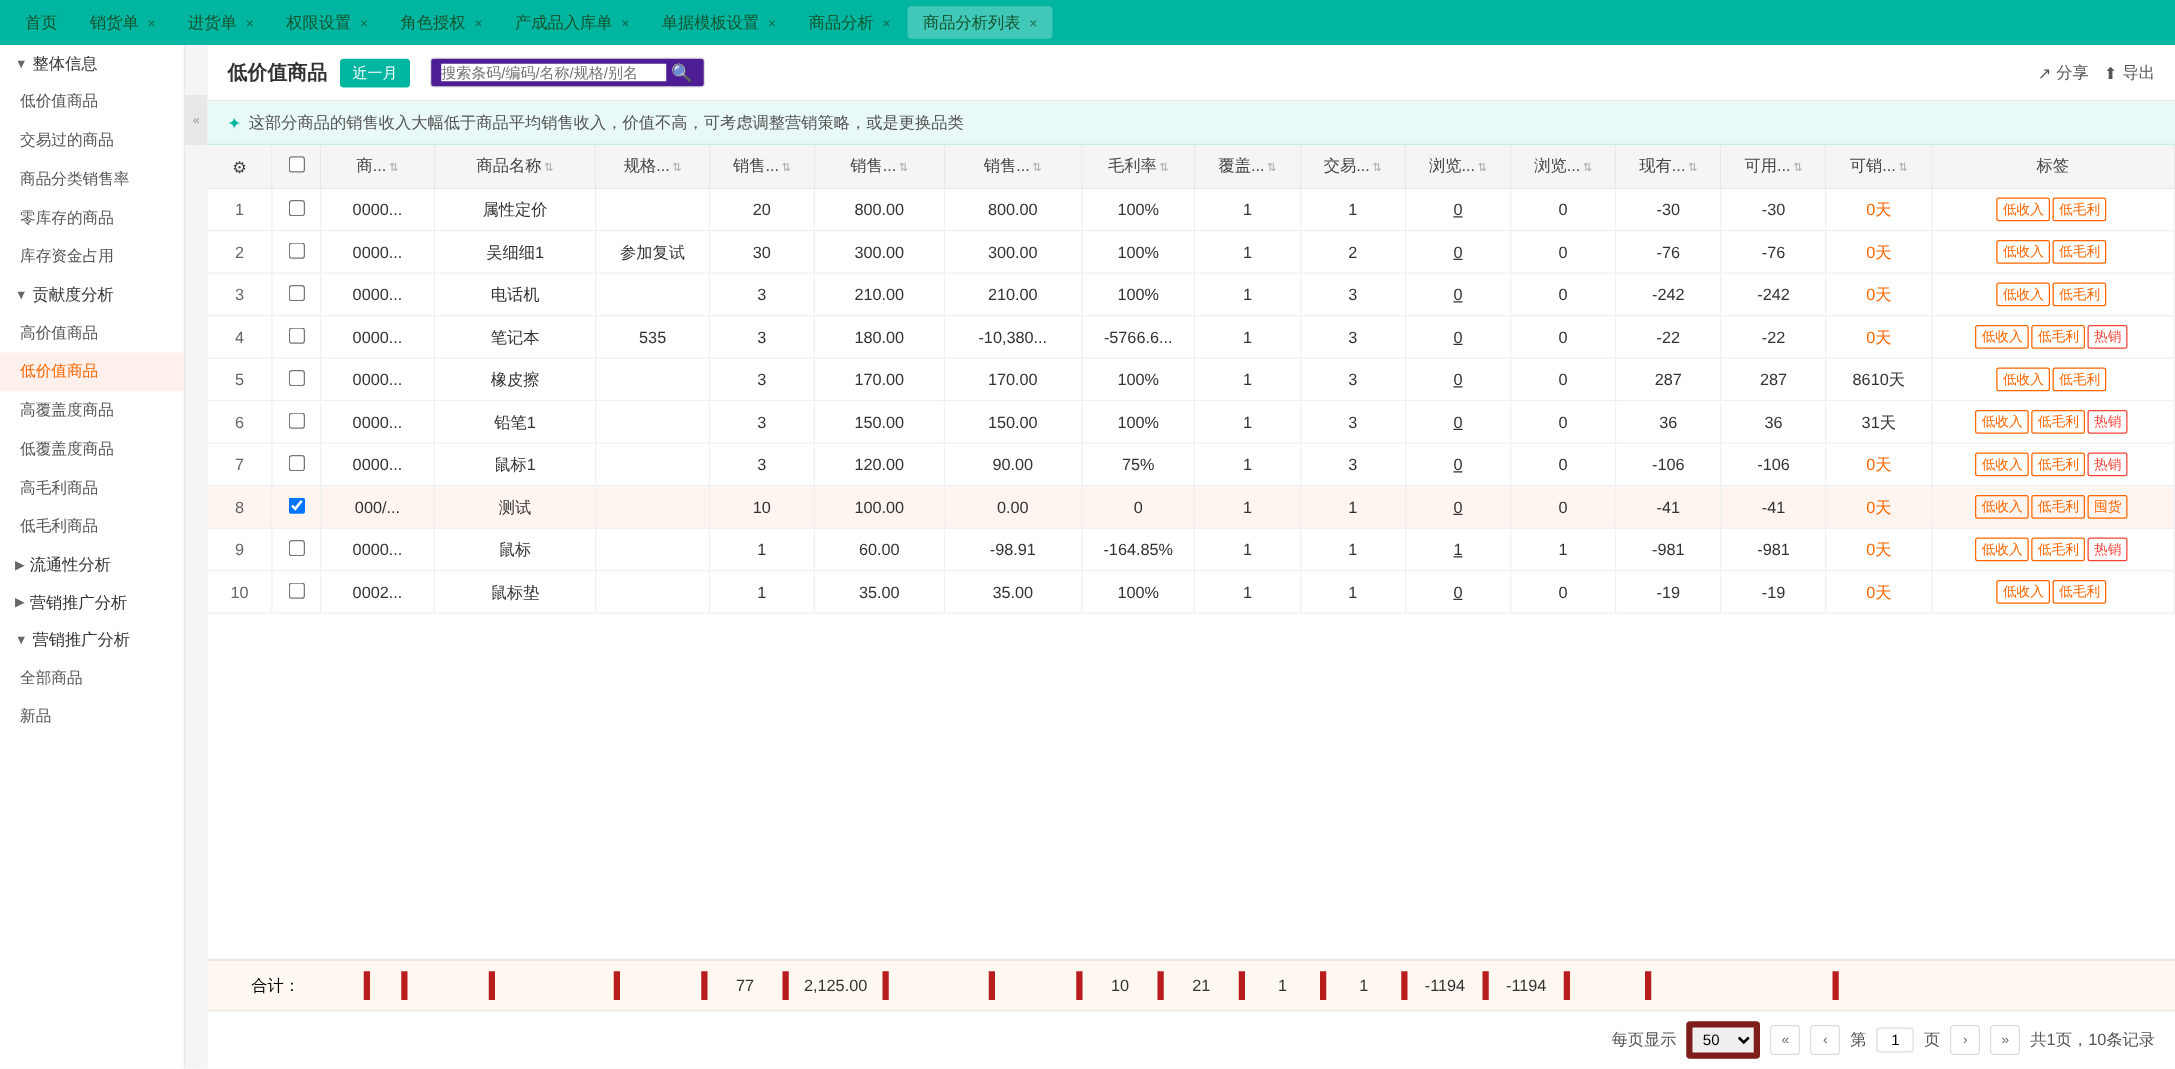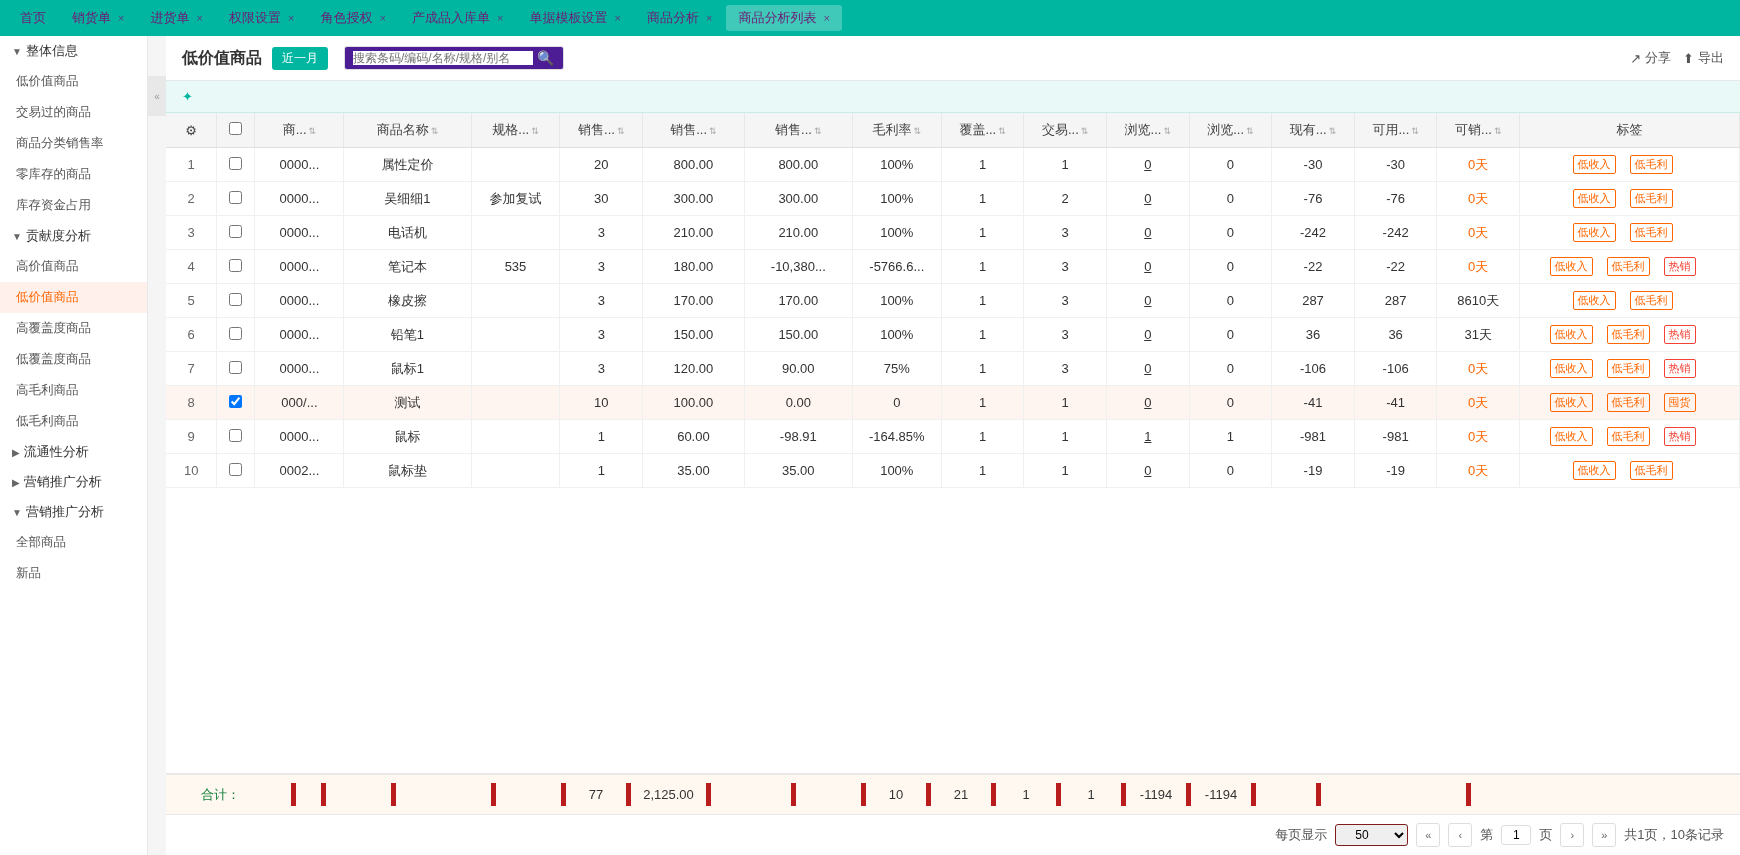--- a/index.html
+++ b/index.html
@@ -8,21 +8,21 @@
     
     .top-nav {
       display: flex;
       align-items: center;
       background: #00b6a1;
       height: 36px;
       padding: 0 8px;
       gap: 2px;
     }
     .nav-item {
-      color: #701a75;
+      color: #14532d;
       padding: 4px 12px;
       cursor: pointer;
       border-radius: 3px;
       white-space: nowrap;
       font-size: 13px;
     }
     .nav-item.active { background: rgba(255,255,255,0.25); }
     .nav-close {
       font-size: 11px;
       margin-left: 4px;
@@ -170,40 +170,40 @@
       color: #333;
       border-right: 1px solid #f0f0f0;
       white-space: nowrap;
     }
     .tag {
       display: inline-block;
       border: 1px solid;
       border-radius: 2px;
       padding: 1px 4px;
       font-size: 11px;
-      margin-right: 14px;
+      margin-right: 2px;
     }
     .tag-orange { color: #ff6600; border-color: #ff6600; }
     .tag-red { color: #f44336; border-color: #f44336; }
     .underline-link { text-decoration: underline; color: #333; cursor: pointer; }
     .row-num { color: #666; }
     .orange-text { color: #ff6600; }
 
     
     .table-footer {
       background: #fff8f0;
       border-top: 2px solid #e8e8e8;
       display: flex;
       align-items: center;
       padding: 8px 0;
       font-size: 13px;
     }
     .footer-label {
       padding: 0 16px;
-      color: #15803d;
+      color: #000000;
       font-weight: 500;
       min-width: 90px;
       text-align: right;
     }
     .footer-cells {
       display: flex;
       flex: 1;
     }
     .footer-cell {
       padding: 4px 6px;
@@ -218,23 +218,23 @@
       align-items: center;
       justify-content: flex-end;
       padding: 8px 16px;
       background: #fff;
       border-top: 1px solid #e8e8e8;
       gap: 8px;
       font-size: 12.5px;
       color: #555;
     }
     .page-size-select {
-      border: 1px solid #7f1d1d;
+      border: 5px solid #7f1d1d;
       border-radius: 3px;
-      padding: 2px 15px;
+      padding: 2px 4px;
       font-size: 12px;
     }
     .page-btn {
       width: 24px;
       height: 24px;
       display: flex;
       align-items: center;
       justify-content: center;
       border: 1px solid #ddd;
       border-radius: 3px;
@@ -363,20 +363,21 @@
         </div>
         <div class="action-btn">
           <span>⬆</span>
           <span>导出</span>
         </div>
       </div>
     </div>
 
     <div class="notice-bar">
       <span class="notice-icon">✦</span>
+      <span>这部分商品的销售收入大幅低于商品平均销售收入，价值不高，可考虑调整营销策略，或是更换品类</span>
     </div>
 
     <div class="table-area">
       <table>
         <thead>
           <tr>
             <th style="width:40px">⚙</th>
             <th style="width:30px"><input type="checkbox" style=""></th>
             <th style="width:70px">商...<span class="sort-icons">⇅</span></th>
             <th style="width:100px">商品名称<span class="sort-icons">⇅</span></th>

